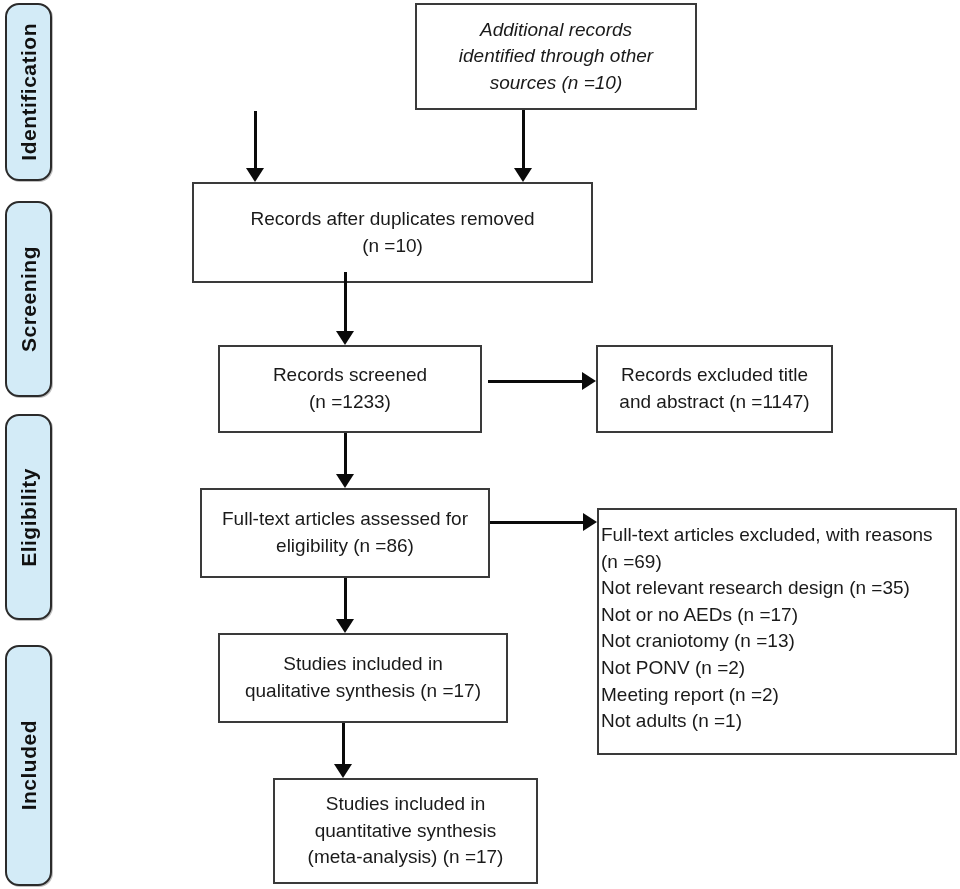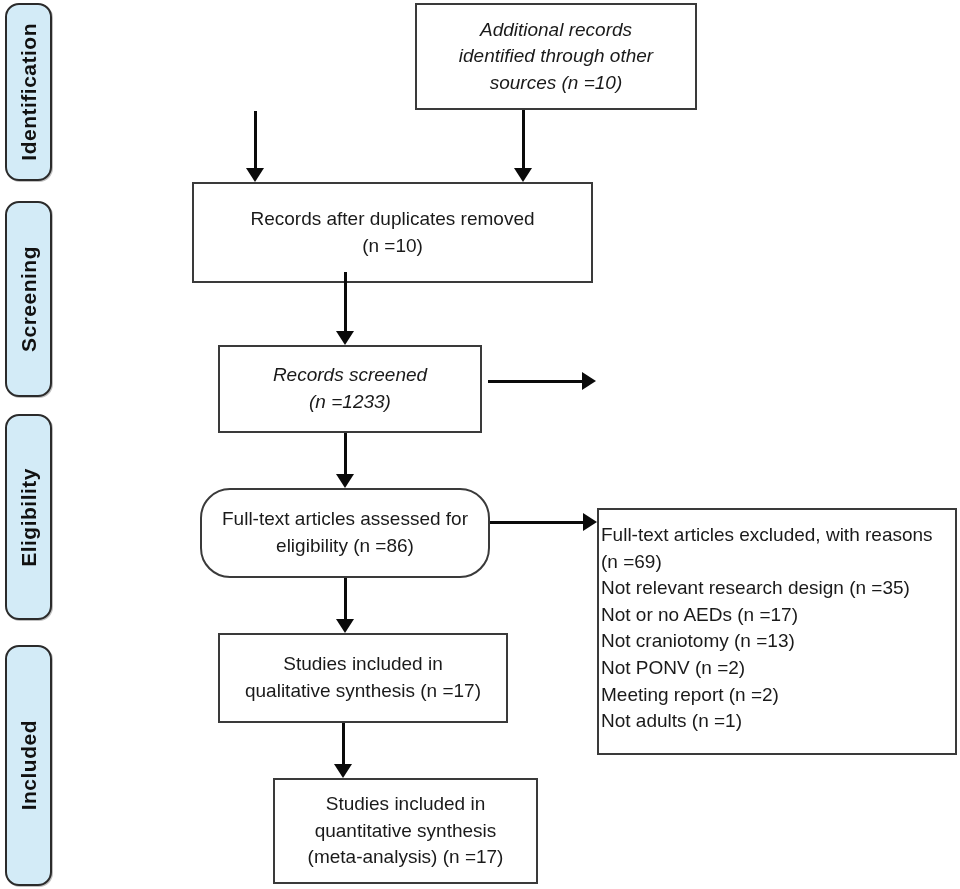--- a/index.html
+++ b/index.html
@@ -51,23 +51,23 @@
   }
   .fbox.left-align{
     text-align:left;
     align-items:flex-start;
     justify-content:flex-start;
     padding:12px 2px;
   }
   .box-database-search{left:110px;top:4px;width:270px;height:107px;}
   .box-other-sources{left:415px;top:3px;width:282px;height:107px;font-style:italic;}
   .box-duplicates-removed{left:183px;top:182px;width:401px;height:101px;margin-left:9px;}
-  .box-records-screened{left:218px;top:345px;width:264px;height:88px;font-style:italic;}
+  .box-records-screened{left:218px;top:345px;width:264px;height:88px;}
   .box-records-excluded{left:596px;top:345px;width:237px;height:88px;}
-  .box-fulltext-assessed{left:200px;top:488px;width:290px;height:90px;border-radius:30px;}
+  .box-fulltext-assessed{left:200px;top:488px;width:290px;height:90px;}
   .box-fulltext-excluded{left:597px;top:508px;width:360px;height:247px;}
   .box-qualitative{left:218px;top:633px;width:290px;height:90px;}
   .box-quantitative{left:273px;top:778px;width:265px;height:106px;}
 
   
   .vline{position:absolute;width:2.5px;background:#0a0a0a;}
   .hline{position:absolute;height:2.5px;background:#0a0a0a;}
   .head-down{
     position:absolute;width:0;height:0;
     border-left:9px solid transparent;
@@ -103,20 +103,22 @@
   <div class="fbox box-other-sources">Additional records
 identified through other
 sources (n =10)</div>
 
   <div class="fbox box-duplicates-removed">Records after duplicates removed
 (n =10)</div>
 
   <div class="fbox box-records-screened">Records screened
 (n =1233)</div>
 
+  <div class="fbox box-records-excluded">Records excluded title
+and abstract (n =1147)</div>
 
   <div class="fbox box-fulltext-assessed">Full-text articles assessed for
 eligibility (n =86)</div>
 
   <div class="fbox left-align box-fulltext-excluded">Full-text articles excluded, with reasons (n =69)
 Not relevant research design (n =35)
 Not or no AEDs (n =17)
 Not craniotomy (n =13)
 Not PONV (n =2)
 Meeting report (n =2)

